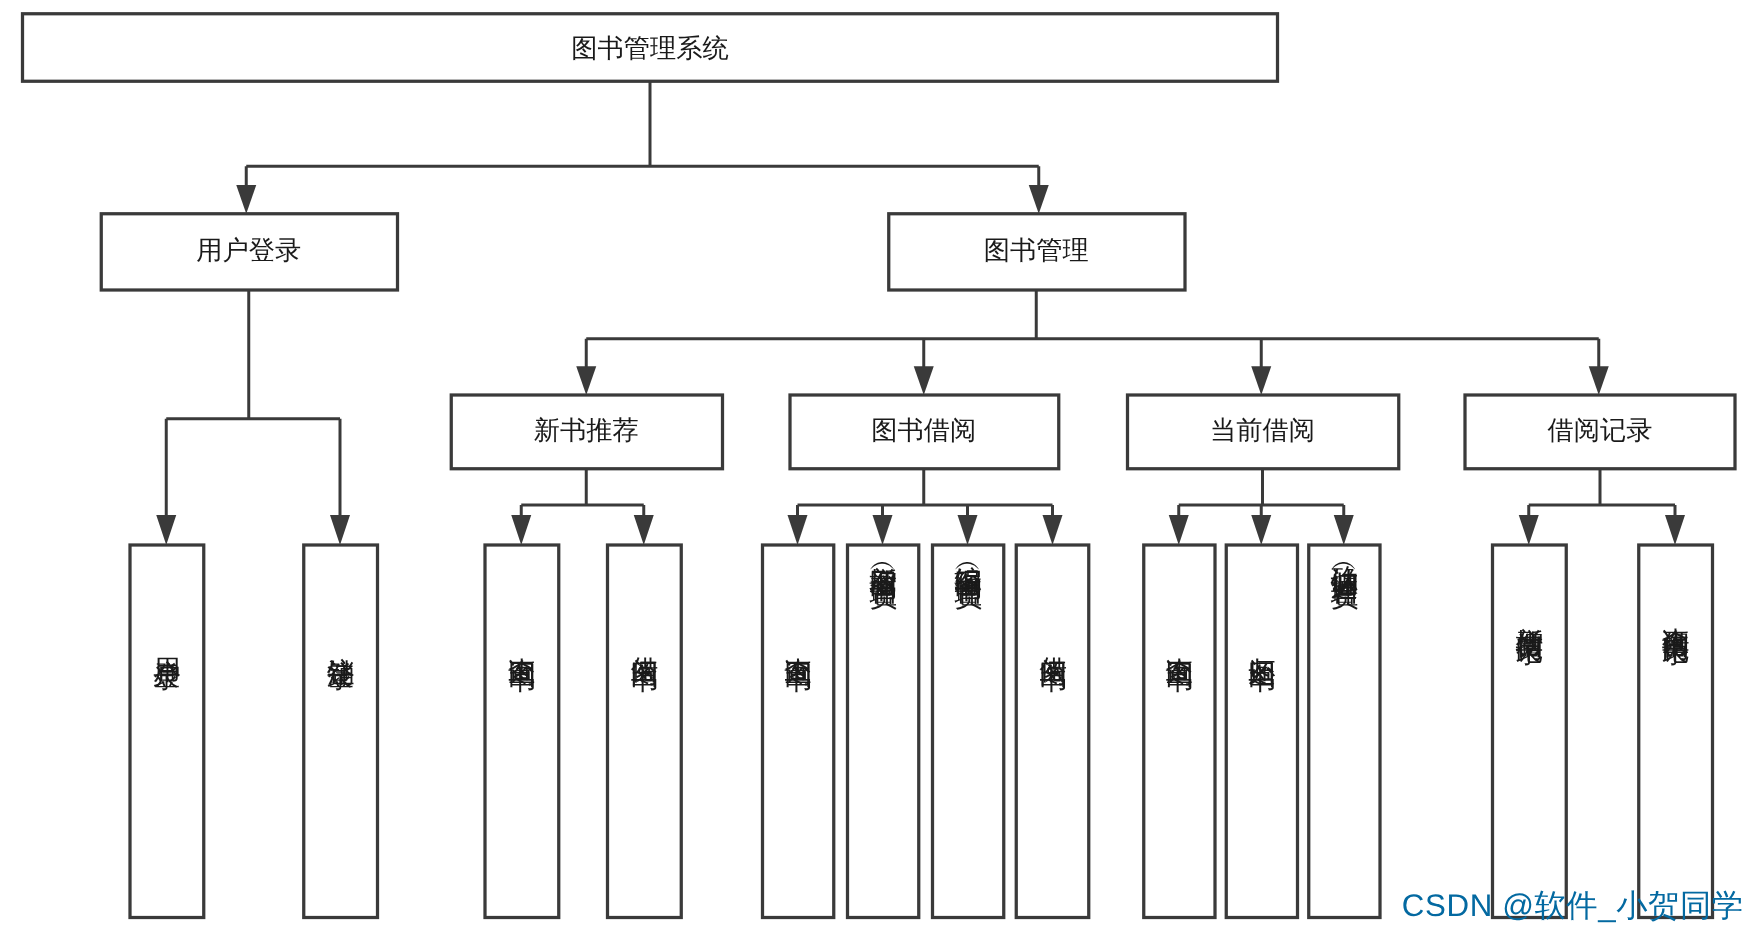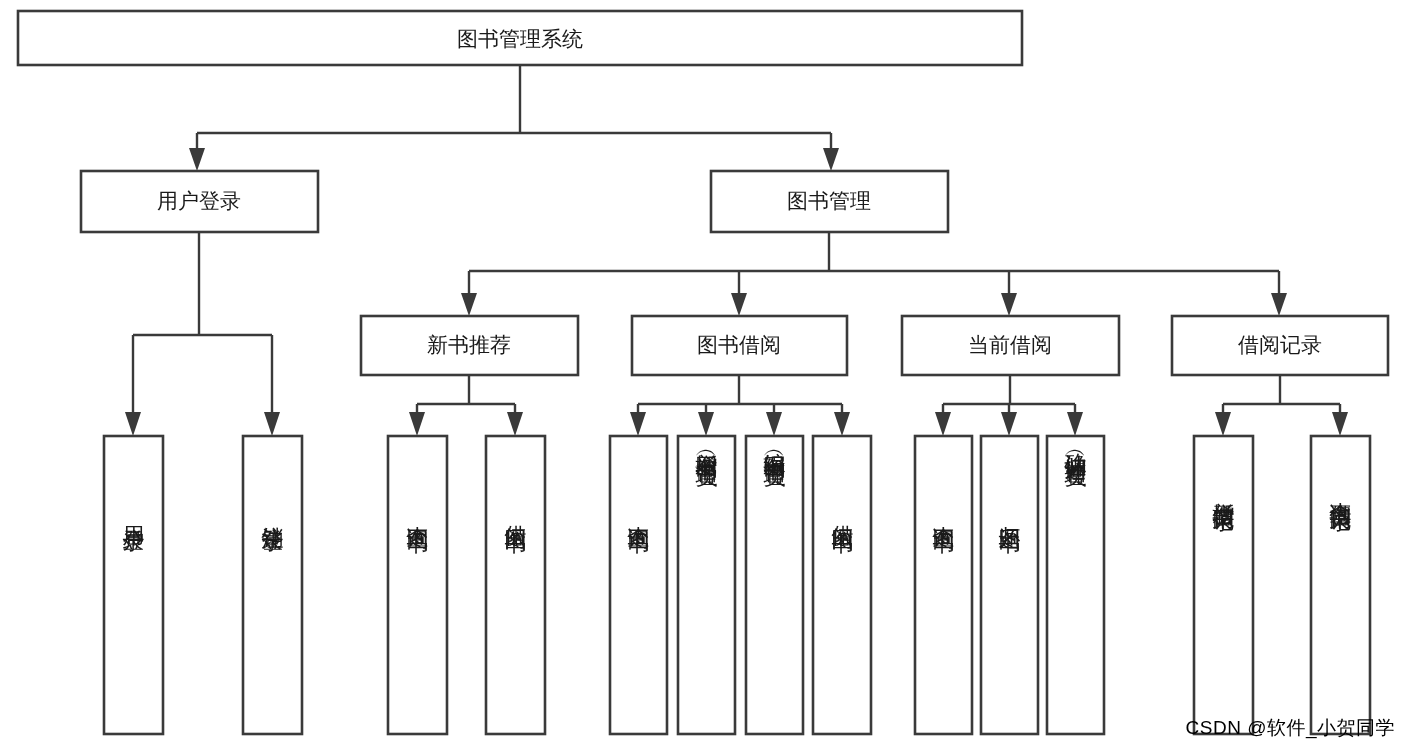--- a/index.html
+++ b/index.html
@@ -53,22 +53,22 @@
     font-size: 22px;
     text-anchor: middle;
     writing-mode: vertical-rl;
     letter-spacing: 2px;
   }
   .watermark {
     position: absolute;
     right: 10px;
     bottom: 6px;
     font-family: "Liberation Sans", "DejaVu Sans", sans-serif;
-    font-size: 19px;
-    color: #000000;
+    font-size: 25px;
+    color: #0369a1;
     white-space: nowrap;
     user-select: none;
     letter-spacing: 0.5px;
     margin-top: 40px;
   }
 </style>
 </head>
 <body>
 
 <div id="diagram-root">

